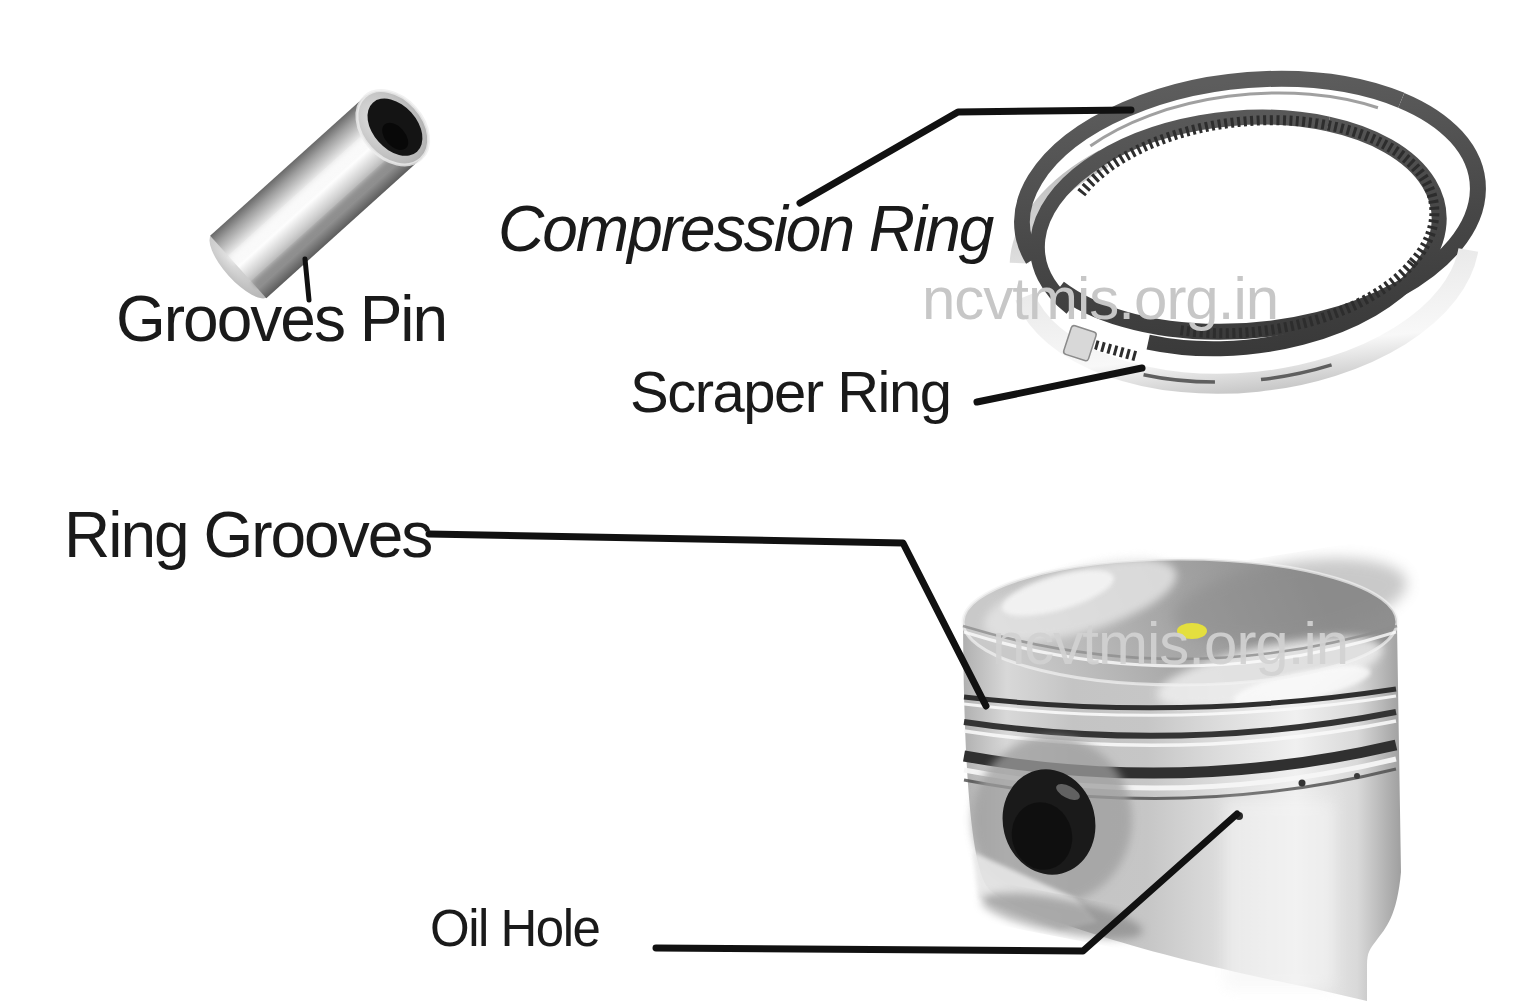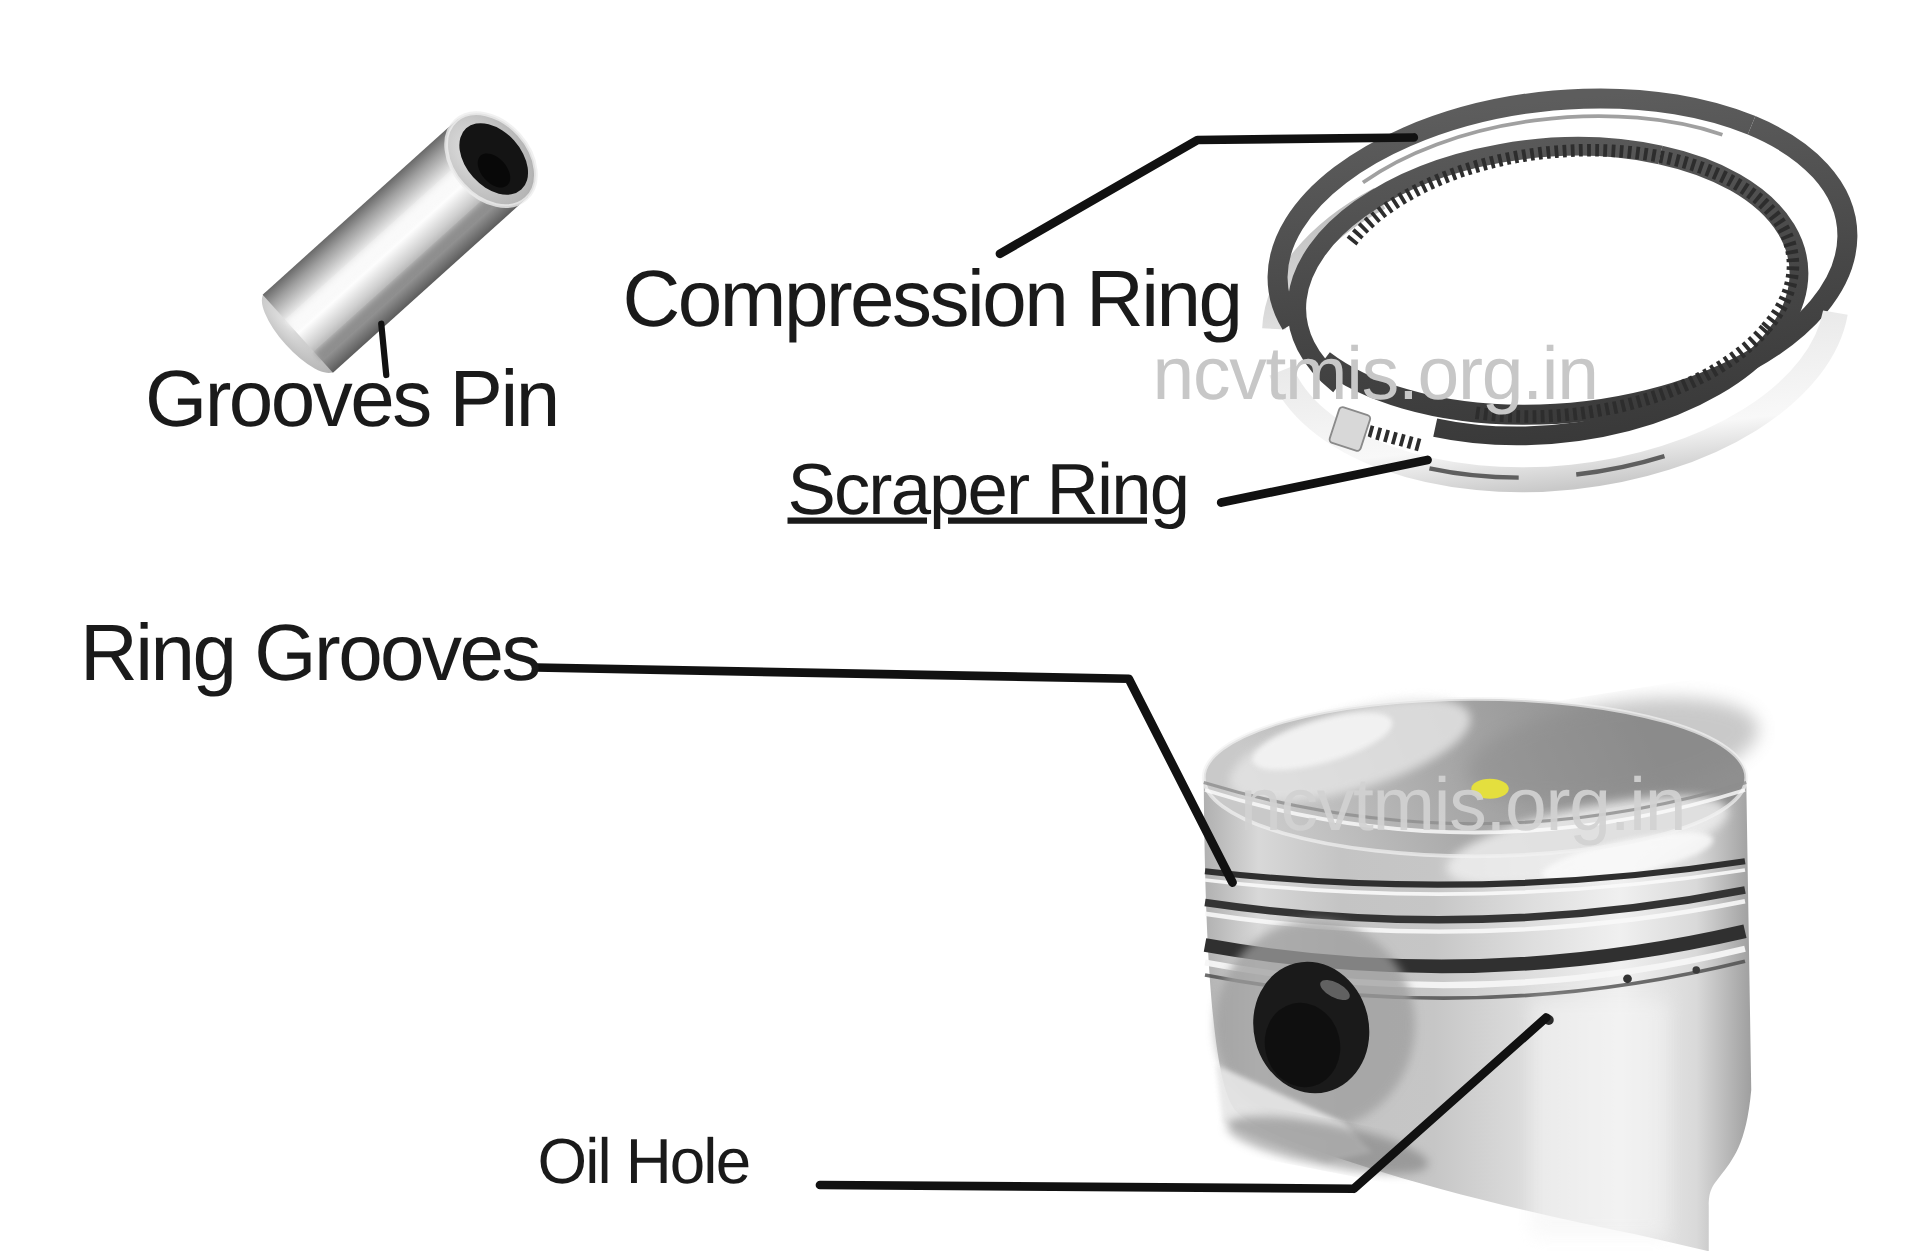--- a/index.html
+++ b/index.html
@@ -177,25 +177,25 @@
       <polyline points="800,203 958,112 1131,110"></polyline>
       <line x1="977" y1="402" x2="1142" y2="368"></line>
       <polyline points="429,534 903,543 986,706"></polyline>
       <polyline points="656,948 1083,951 1237,814"></polyline>
       <line x1="305" y1="259" x2="309" y2="300" stroke-width="5"></line>
     </g>
   </svg>
 
   <div class="part-label" style="left:116px; top:284px;">Grooves Pin</div>
 
-  <div class="part-label" style="left:498px; top:204px;">Compression Ring</div>
-
-  <div class="part-label sz58" style="left:630px; top:360px;text-decoration:underline;">Scraper Ring</div>
-
-  <div class="part-label" style="left:64px; top:487px;text-align:center;">Ring Grooves</div>
+  <div class="part-label" style="left:498px; top:194px;font-style:italic;">Compression Ring</div>
+
+  <div class="part-label sz58" style="left:630px; top:360px;">Scraper Ring</div>
+
+  <div class="part-label" style="left:64px; top:500px;text-align:center;">Ring Grooves</div>
 
   <div class="part-label sz60" style="left:430px; top:901px;">Oil Hole</div>
 
   <div class="watermark" style="left:922px; top:266px;">ncvtmis.org.in</div>
 
   <div class="watermark on-metal" style="left:992px; top:611px;">ncvtmis.org.in</div>
 
 </div>
 
 </body></html>

